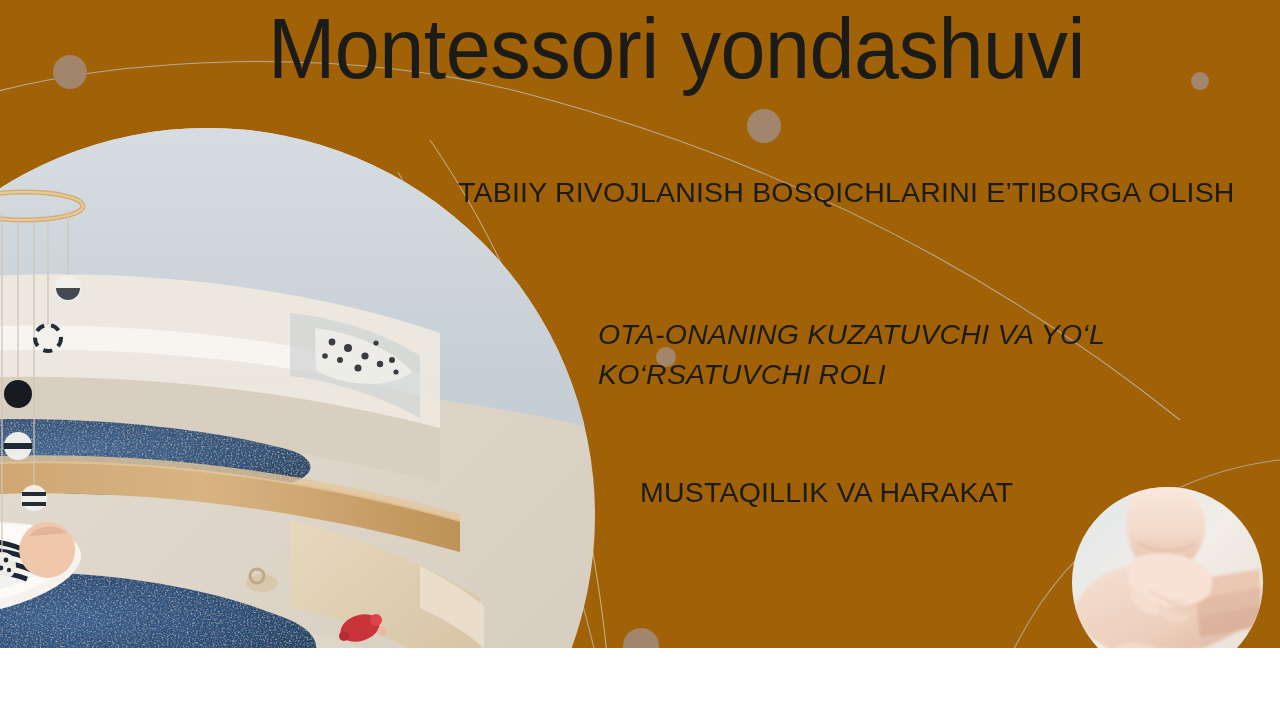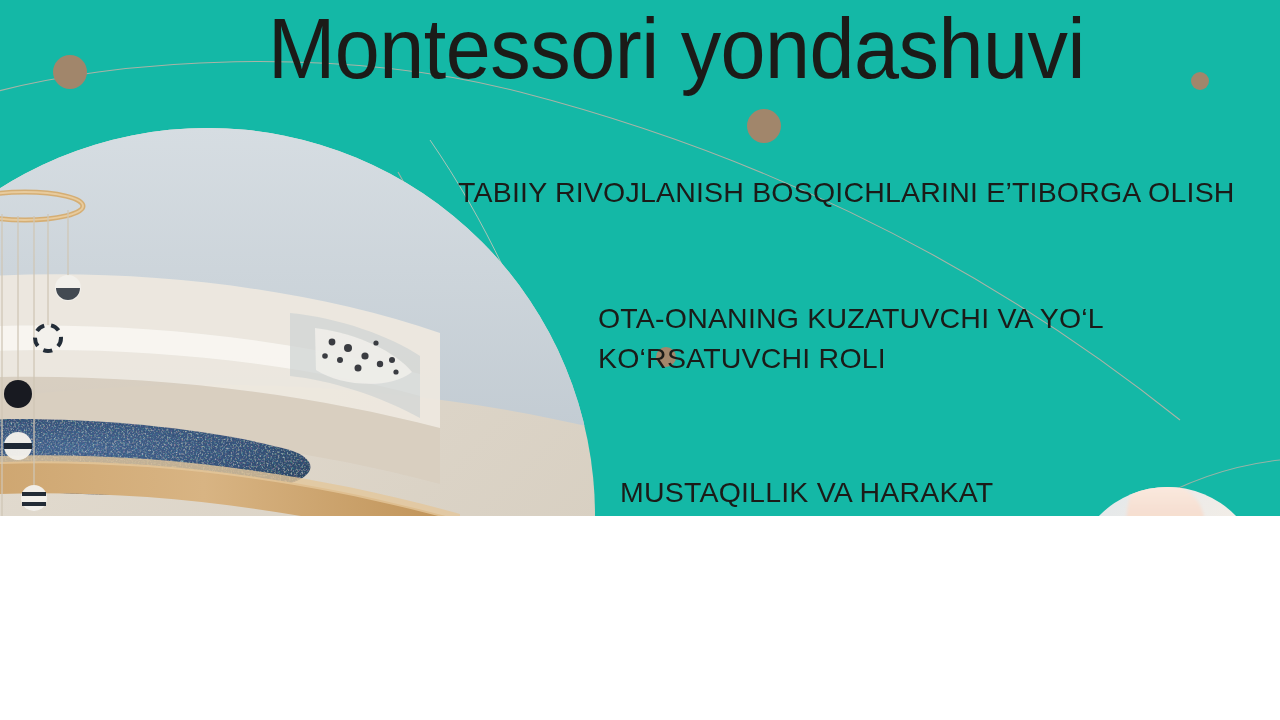--- a/index.html
+++ b/index.html
@@ -4,23 +4,23 @@
 <title>Slide</title>
 <style>
   html, body {
     margin: 0;
     padding: 0;
     background: #ffffff;
   }
   #slide {
     position: relative;
     width: 1280px;
-    height: 516px;
+    height: 648px;
     overflow: hidden;
-    background: #14b8a6;
+    background: #a16207;
     font-family: "Liberation Sans", sans-serif;
   }
 
   
   .arc-layer {
     position: absolute;
     left: 0; top: 0;
     width: 1280px; height: 720px;
     pointer-events: none;
   }
@@ -83,22 +83,22 @@
   .bullet {
     position: absolute;
     color: #1b1b18;
     font-size: 28.5px;
     line-height: 1.42;
     font-weight: 400;
     letter-spacing: 0.2px;
     white-space: pre-line;
   }
   .b1 { left: 458px; top: 172px; width: 840px; }
-  .b2 { left: 598px; top: 298px; width: 560px; }
-  .b3 { left: 620px; top: 472px; width: 520px; }
+  .b2 { left: 598px; top: 314px; width: 560px; font-style: italic; }
+  .b3 { left: 640px; top: 472px; width: 520px; }
   .b4 { left: 659px; top: 617px; width: 520px; }
 </style>
 </head>
 <body>
 
 <div id="slide">
 
   <svg class="arc-layer" viewBox="0 0 1280 720" width="1280" height="720" aria-hidden="true">
 
     <path d="M -20 96 C 120 56, 340 46, 520 92 C 760 154, 980 260, 1180 420" fill="none" stroke="#b9b2a6" stroke-width="1.1" opacity="0.9"></path>

